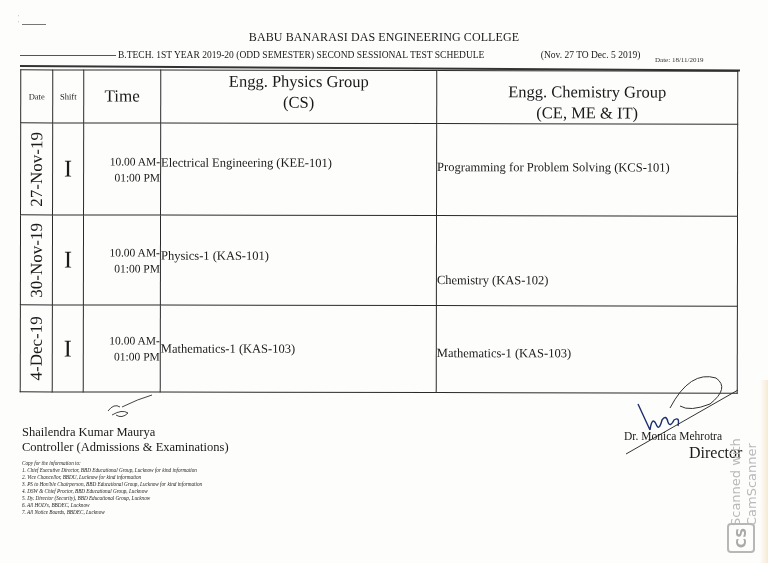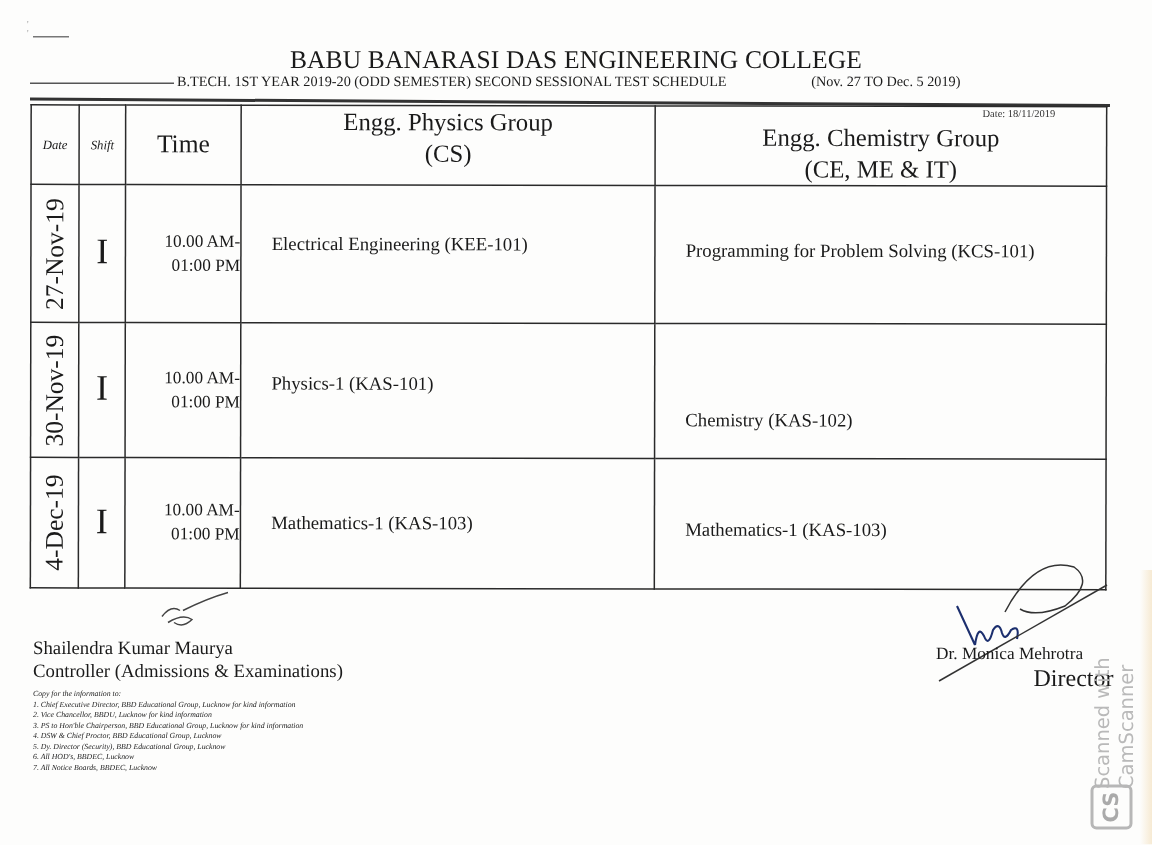--- a/index.html
+++ b/index.html
@@ -8,53 +8,53 @@
     background:#fdfdfc;
     font-family:"Liberation Serif","DejaVu Serif",serif;
     color:#1a1a1a;
   }
   .abs { position:absolute; }
   .corner-mark { left:18px; top:14px; width:30px; height:10px; }
   .corner-mark .ticks { position:absolute; top:0; left:0; font-size:6px; color:#999; letter-spacing:10px; }
   .corner-mark .bar { position:absolute; top:10px; left:4px; width:24px; height:1px; background:#777; }
   .title {
     left:0; width:768px; top:30px; text-align:center;
-    font-size:17px; font-weight:normal; letter-spacing:0.1px;
+    font-size:12px; font-weight:normal; letter-spacing:0.1px;
   }
   .subtitle {
     left:118px; top:50px; font-size:9.5px; white-space:nowrap;
   }
   .subtitle .range { margin-left:10px;padding-left:44px; }
   .rule1 { left:20px; top:55px; width:96px; height:1px; background:#555; }
   .rule2 { left:20px; top:65px; width:720px; height:1.5px; background:#333; transform:rotate(0.35deg); transform-origin:left; }
-  .date-stamp { left:655px; top:72px; font-size:7px; color:#333; }
+  .date-stamp { left:655px; top:56px; font-size:7px; color:#333; }
 
   table.sched {
     position:absolute; left:20px; top:70px;
     width:717px; height:322px;
     border-collapse:collapse; table-layout:fixed;
     transform:rotate(0.1deg);
   }
   table.sched td, table.sched th {
     border:1.3px solid #2a2a2a; padding:0; font-weight:normal;
   }
-  th.h-small { font-size:8.5px; vertical-align:middle; text-align:center;font-style:italic; }
+  th.h-small { font-size:8.5px; vertical-align:middle; text-align:center; }
   th.h-time { font-size:17px;margin-top:46px; }
   th.h-group { font-size:16.5px; line-height:21px; text-align:center; vertical-align:top; padding-top:6px; }
   th.h-group.chem { padding-top:10px; }
   td.date-cell { position:relative; }
   td.date-cell .vtext {
     position:absolute; left:50%; top:50%;
     transform:translate(-50%,-50%) rotate(-90deg);
     font-size:17px; white-space:nowrap;
   }
   td.shift { font-size:24px; text-align:center; }
   td.time { font-size:11.5px; text-align:right; line-height:16px; }
   td.subj { font-size:12.5px; padding-left:3px; vertical-align:middle; }
-  td.subj span { position:relative;padding-left:20px; }
+  td.subj span { position:relative; }
   tr.r0 td.subj.phy span { top:-6px; }
   tr.r0 td.subj.chem span { top:-2px; }
   tr.r1 td.subj.phy span { top:-4px; }
   tr.r1 td.subj.chem span { top:20px; }
   tr.r2 td.subj.phy span { top:0px; }
   tr.r2 td.subj.chem span { top:4px; }
 
   .sig-scribble { left:104px; top:393px; width:50px; height:28px; }
   .sign-left-name { left:22px; top:425px; font-size:12.5px; font-weight:normal; }
   .sign-left-role { left:22px; top:440px; font-size:12.5px; }

